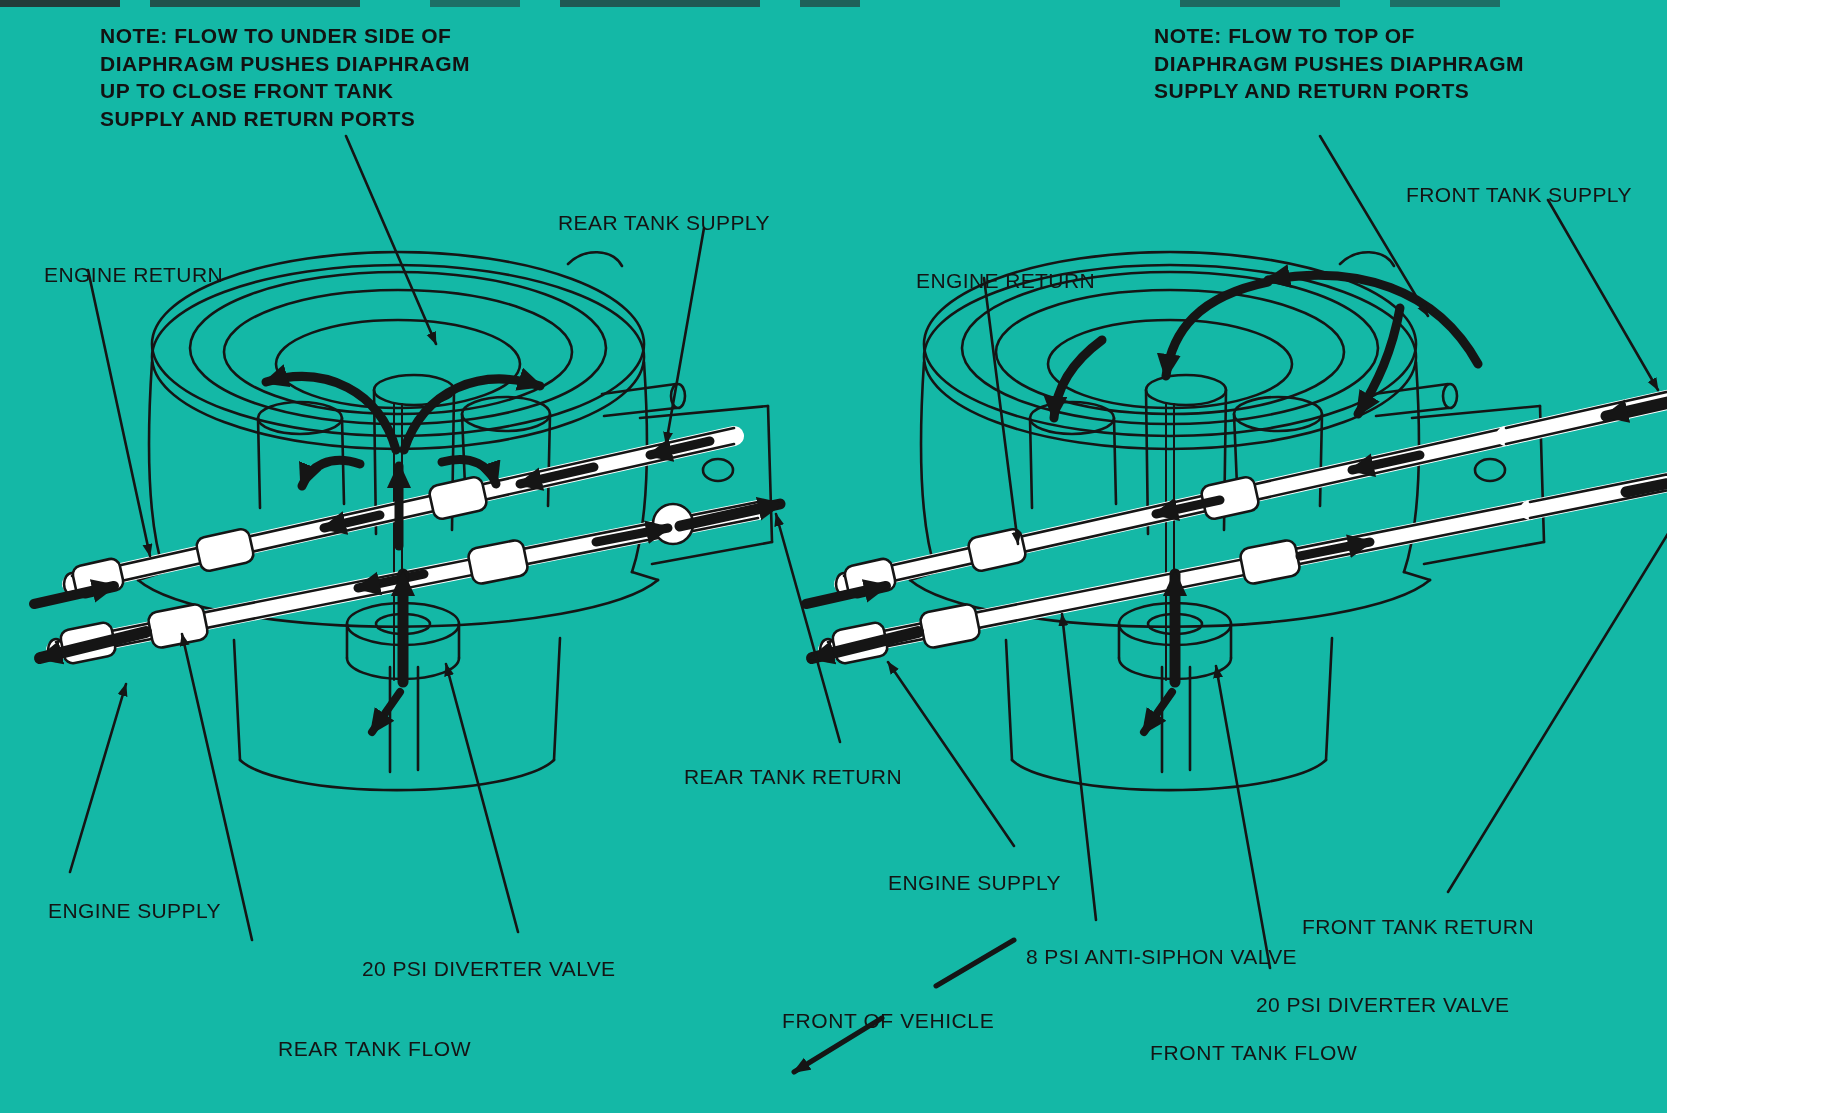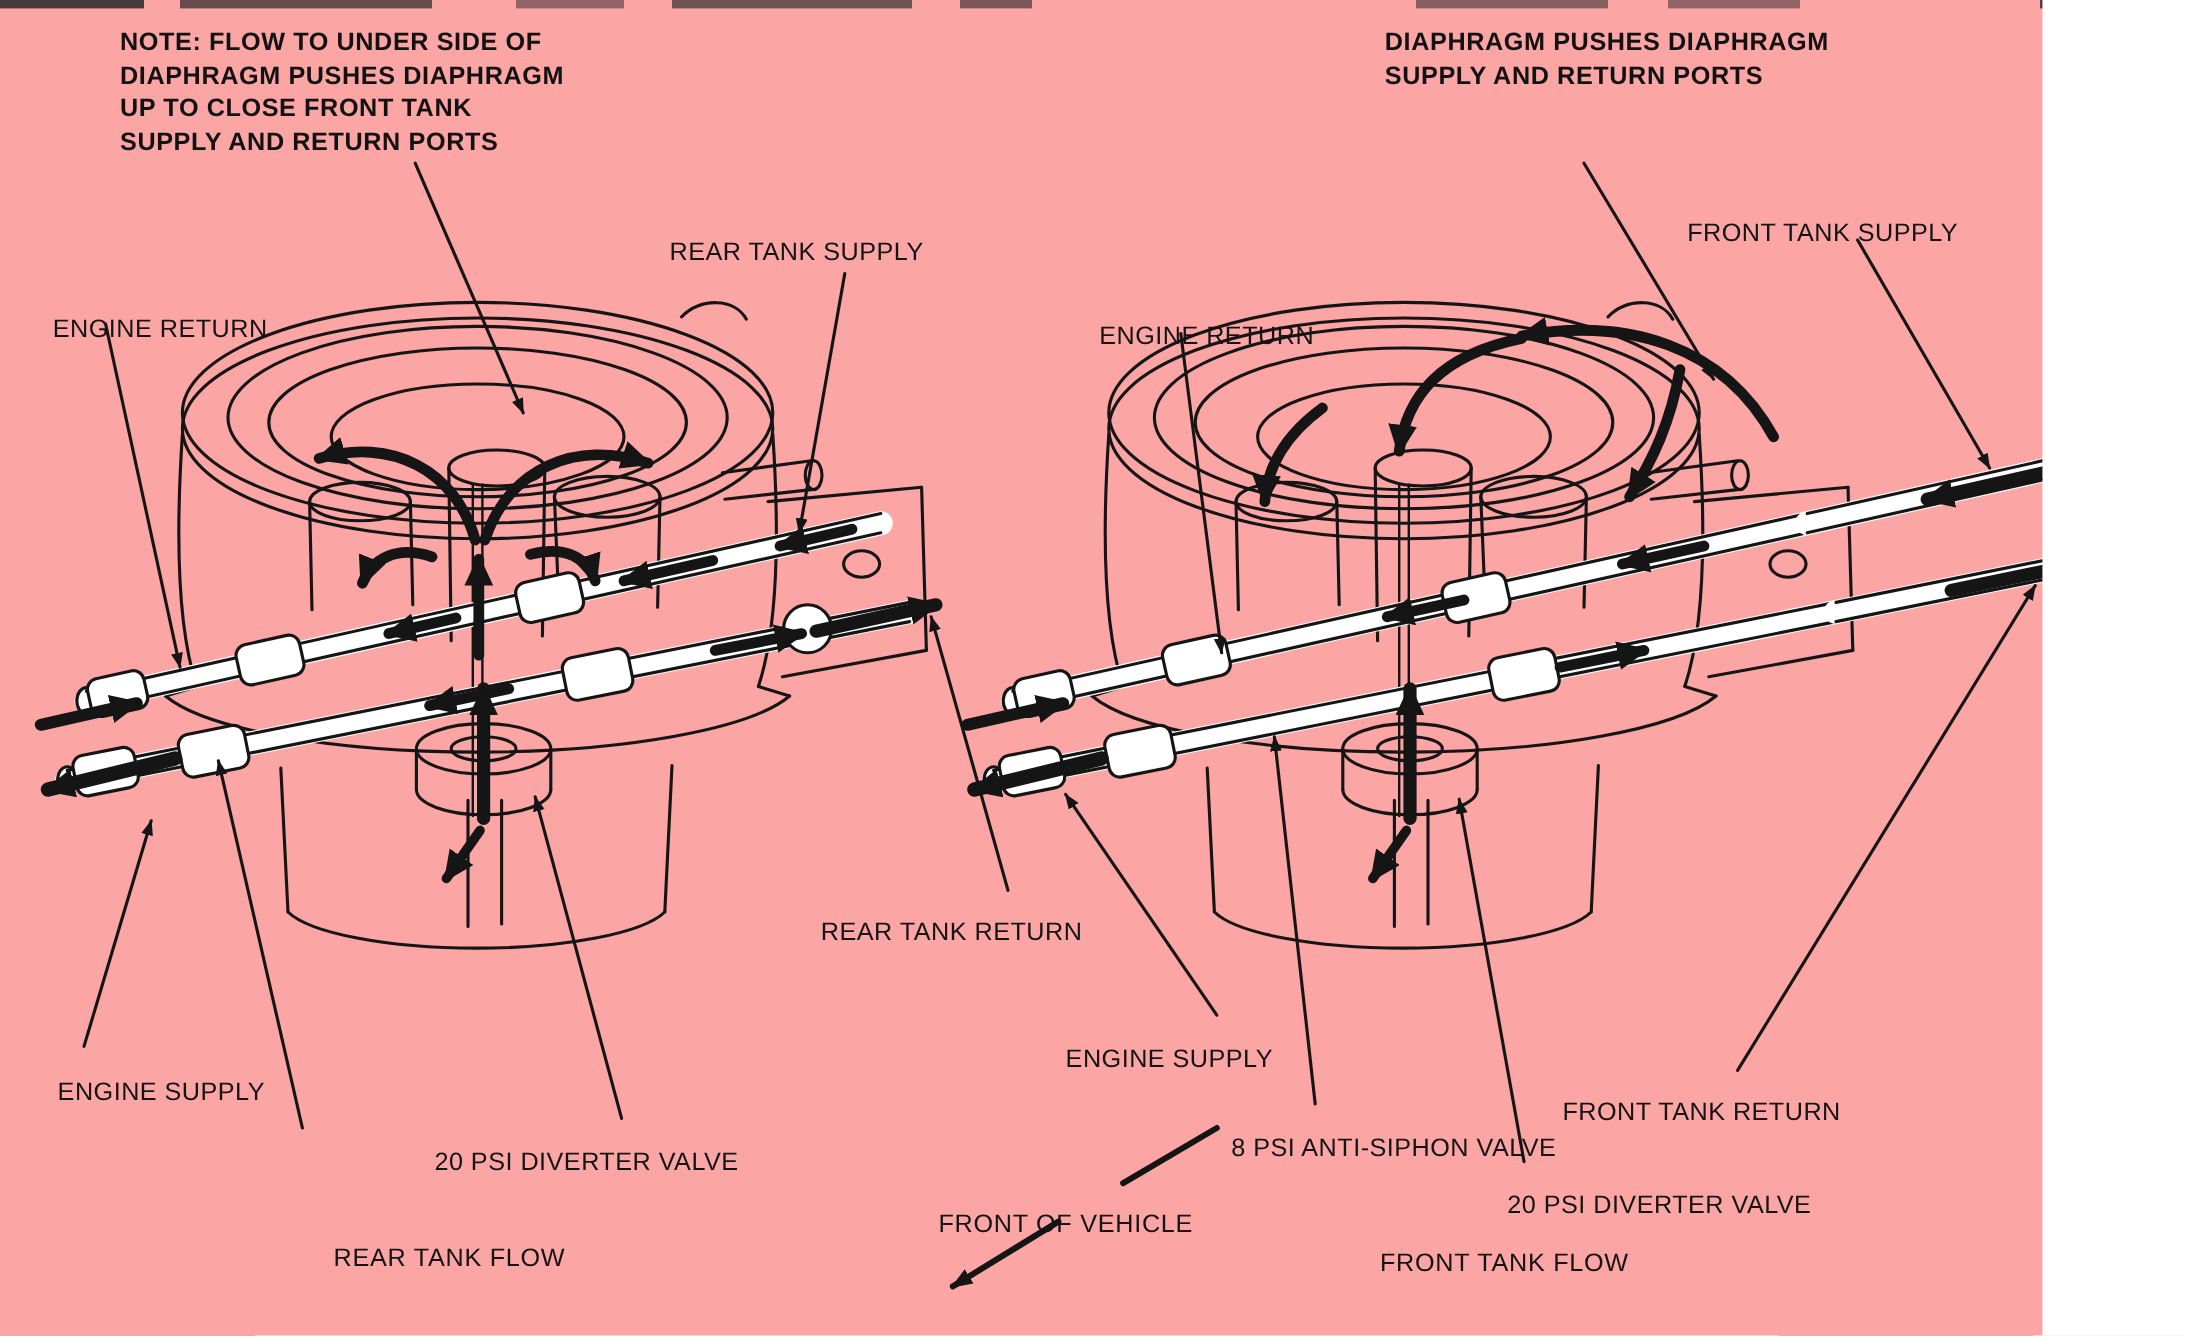--- a/index.html
+++ b/index.html
@@ -1,18 +1,18 @@
 <!DOCTYPE html>
 <html><head>
 <meta charset="utf-8">
 <style>
   html,body{margin:0;padding:0;background:#ffffff;}
   #page{
-    position:relative;width:1667px;height:1113px;background:#fca5a5;
-    font-family:"Liberation Sans",sans-serif;color:#141414;overflow:hidden;padding-left:35px;
+    position:relative;width:1667px;height:1113px;background:#14b8a6;
+    font-family:"Liberation Sans",sans-serif;color:#141414;overflow:hidden;
   }
   #art{position:absolute;left:0;top:0;}
   .lbl{
     position:absolute;font-size:21px;line-height:27px;letter-spacing:.4px;
     white-space:nowrap;color:#141414;margin-top:21px;
   }
   .lbl.bold{font-weight:normal;letter-spacing:.6px;}
   .note{
     position:absolute;font-size:21px;line-height:27.5px;font-weight:bold;
     letter-spacing:.5px;color:#121212;
@@ -200,27 +200,28 @@
   </svg>
 
   <div class="note" style="left:100px;top:22px">
     <span>NOTE: FLOW TO UNDER SIDE OF</span>
     <span>DIAPHRAGM PUSHES DIAPHRAGM</span>
     <span>UP TO CLOSE FRONT TANK</span>
     <span>SUPPLY AND RETURN PORTS</span>
   </div>
 
   <div class="note" style="left:1154px;top:22px">
+    <span>NOTE: FLOW TO TOP OF</span>
     <span>DIAPHRAGM PUSHES DIAPHRAGM</span>
     <span>SUPPLY AND RETURN PORTS</span>
   </div>
 
   <div class="lbl" style="left:1406px;top:160px">FRONT TANK SUPPLY</div>
 
-  <div class="lbl" style="left:558px;top:176px">REAR TANK SUPPLY</div>
+  <div class="lbl" style="left:558px;top:188px">REAR TANK SUPPLY</div>
 
   <div class="lbl" style="left:44px;top:240px">ENGINE RETURN</div>
 
   <div class="lbl" style="left:916px;top:246px">ENGINE RETURN</div>
 
   <div class="lbl" style="left:684px;top:742px">REAR TANK RETURN</div>
 
   <div class="lbl" style="left:888px;top:848px">ENGINE SUPPLY</div>
 
   <div class="lbl" style="left:48px;top:876px">ENGINE SUPPLY</div>

